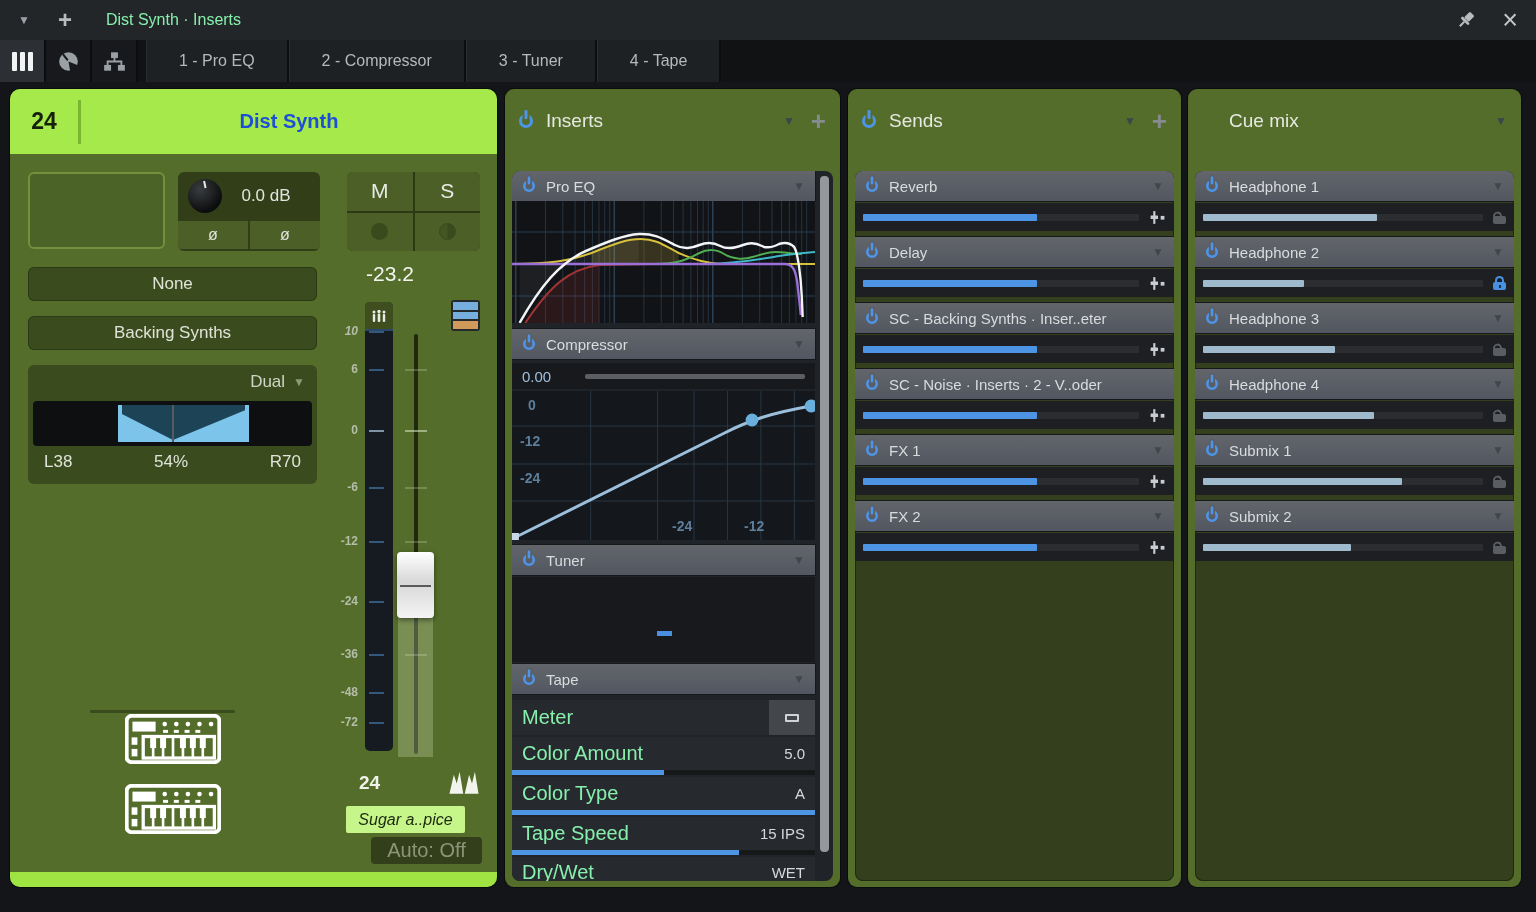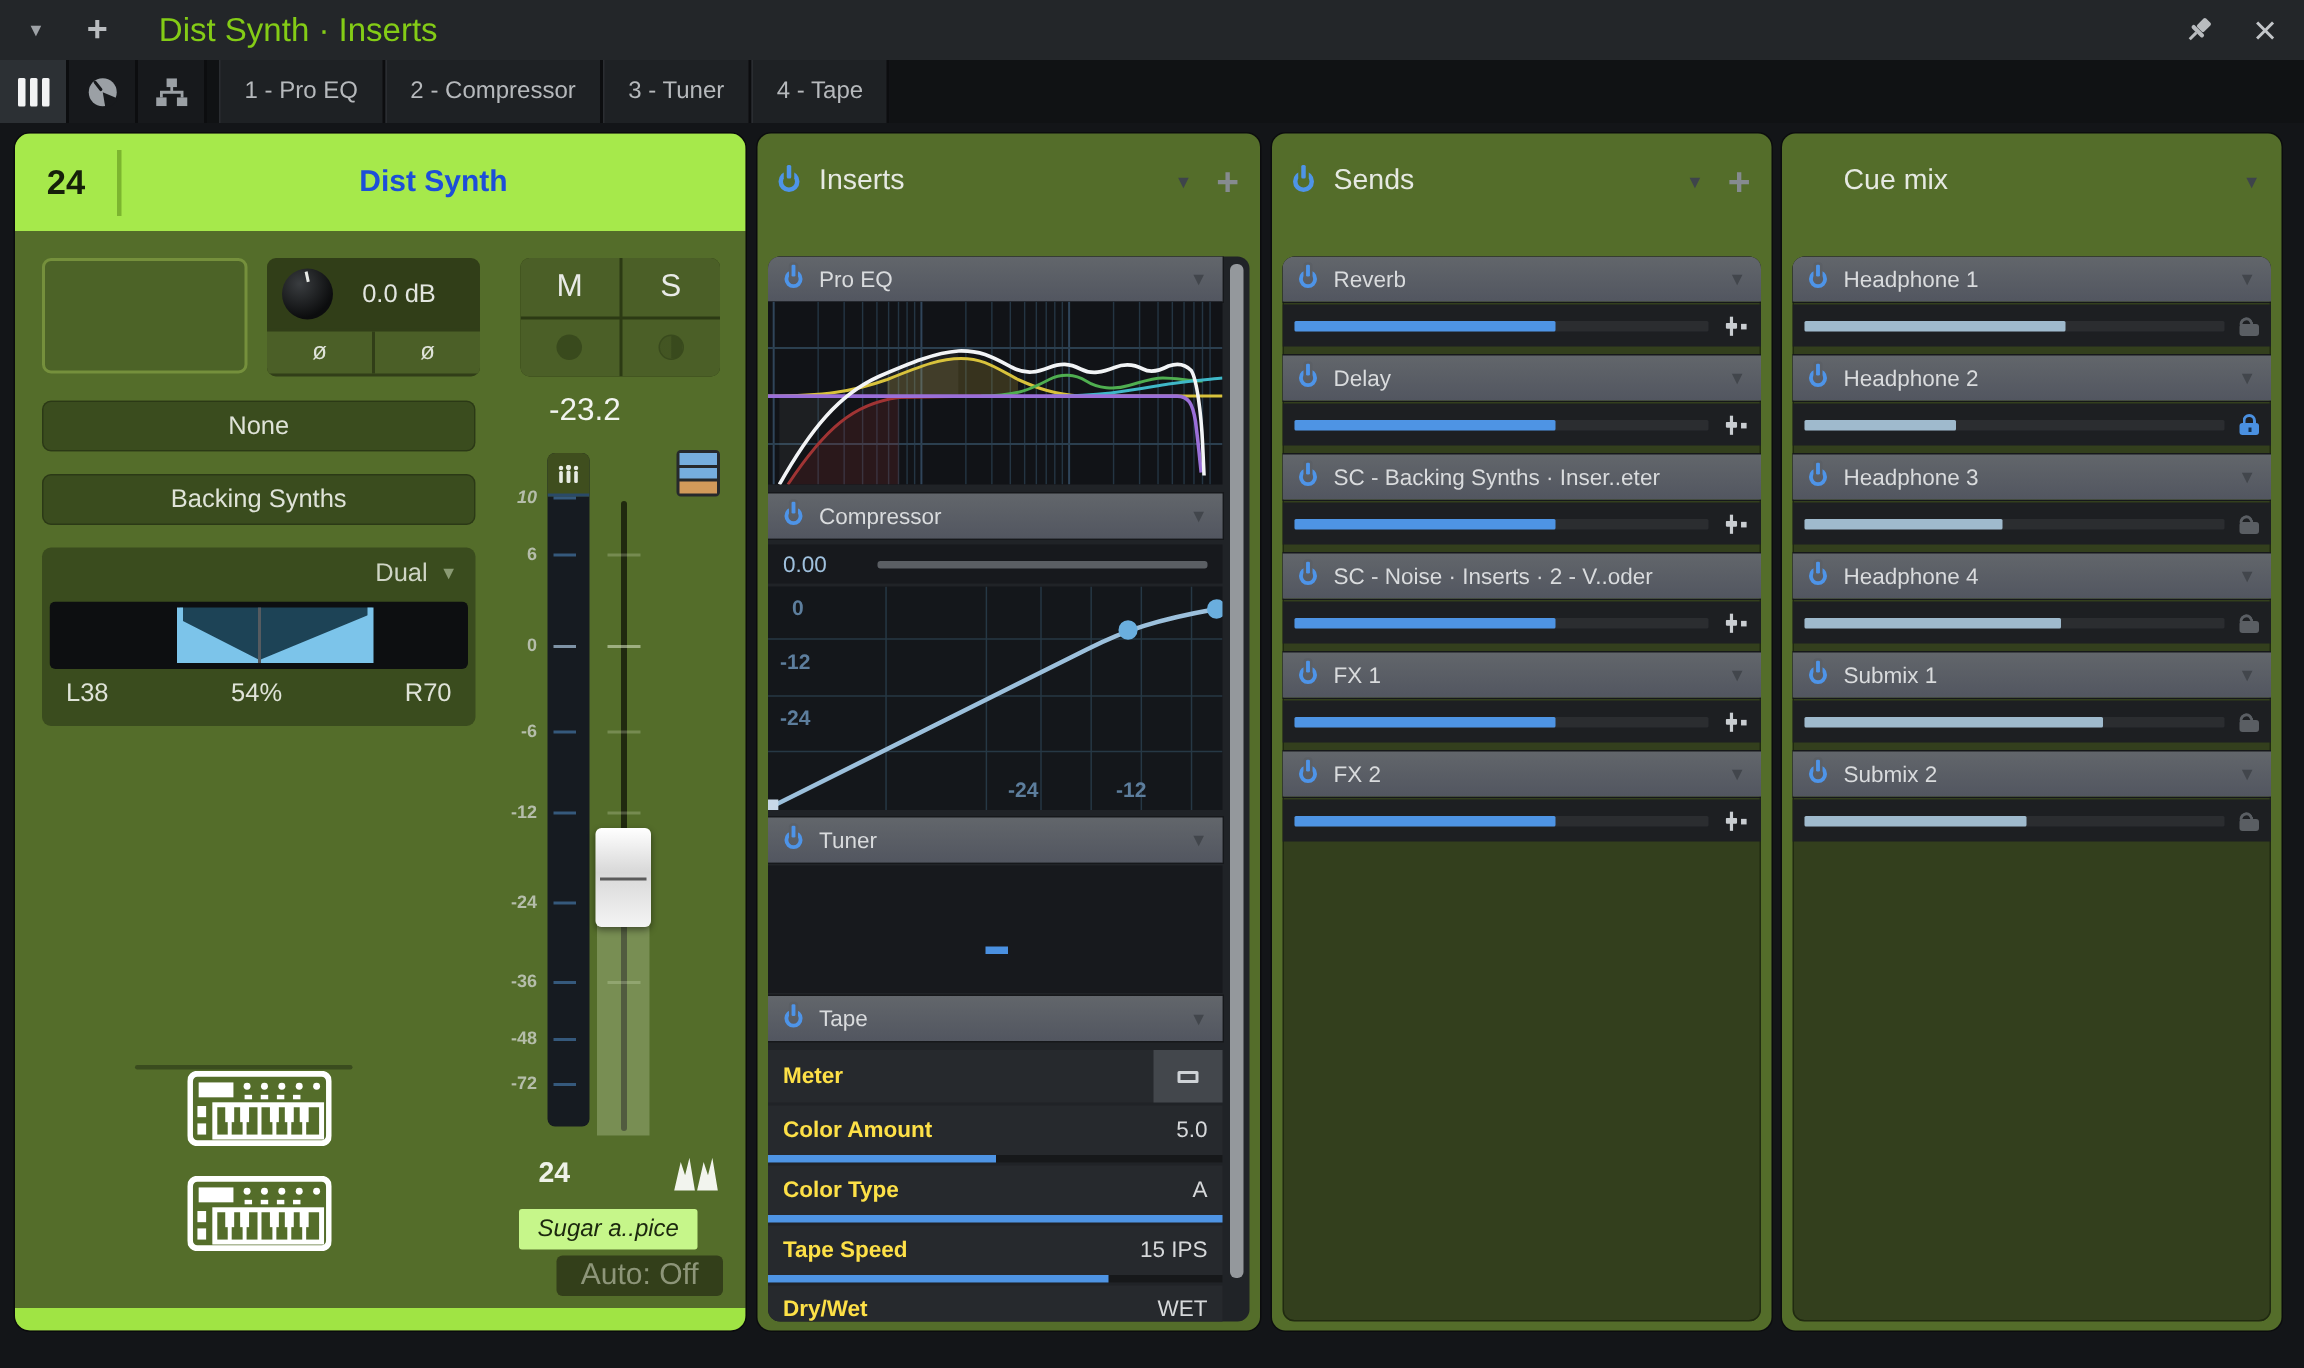--- a/index.html
+++ b/index.html
@@ -3,33 +3,33 @@
 <meta charset="utf-8">
 <style>
   * { margin:0; padding:0; box-sizing:border-box; }
   html,body { width:1536px; height:912px; background:#131518; overflow:hidden;
     font-family:"Liberation Sans", sans-serif; -webkit-font-smoothing:antialiased; }
 
   
   .titlebar { height:40px; background:#232629; display:flex; align-items:center; padding:0 18px; }
   .tb-caret { color:#9ea2a6; font-size:12px; margin-right:28px; cursor:default; }
   .tb-plus  { color:#b9bcbf; font-size:24px; font-weight:bold; margin-right:34px; line-height:1; }
-  .tb-title { color:#84cc16; font-size:22px; }
+  .tb-title { color:#86efac; font-size:16px; }
   .tb-spacer{ flex:1; }
   .tb-pin svg { display:block; }
   .tb-close { color:#c3c6c9; font-size:27px; line-height:1; margin-left:26px; font-weight:400; }
 
   .tabbar { height:42px; background:#101214; display:flex; align-items:stretch; }
   .iconbtn { width:46px; display:flex; align-items:center; justify-content:center; background:#17191c; border-right:2px solid #0c0d0f; }
   .iconbtn.active { background:#2c3034; }
   .cols { display:flex; gap:3px; }
   .cols i { width:5px; height:19px; background:#f2f3f4; border-radius:1px; }
   .tabs { display:flex; margin-left:8px; }
   .tab { background:#1e2124; color:#b6b9bc; font-size:16px; display:flex; align-items:center;
-         padding:0 16px; border-right:2px solid #0c0d0f; border-left:1px solid #2a2d31; }
+         padding:0 32px; border-right:2px solid #0c0d0f; border-left:1px solid #2a2d31; }
 
   
   .main { position:relative; height:824px; }
   .col { position:absolute; top:7px; height:798px; background:#546d2a; border-radius:9px;
          box-shadow:0 0 0 1px rgba(0,0,0,.4); }
 
   
   .col-head { height:64px; display:flex; align-items:center; padding:0 14px; }
   .col-title { color:#e6e9e2; font-size:19px; margin-left:13px; }
   .dd { color:#3e444b; font-size:12px; }
@@ -59,21 +59,21 @@
   .eq-graph { height:122px; background:#111317; position:relative; }
   .gap2{margin-top:2px}.gap4{margin-top:4px}.gap5{margin-top:5px}.gap6{margin-top:6px}
   .comp-meter { height:26px; background:#17191d; display:flex; align-items:center; }
   .comp-meter .v { color:#9fc0dd; font-size:15px; margin-left:10px; width:55px; }
   .comp-meter .bar { height:5px; background:#5b5f64; border-radius:2px; flex:1; margin:0 10px 0 8px; }
   .comp-graph { height:149px; background:#14171b; position:relative; }
   .cg-lab { position:absolute; color:#5d7e9d; font-size:14px; font-weight:bold; }
   .tuner { height:85px; background:#17191d; position:relative; }
   .tuner .needle { position:absolute; left:48%; top:54px; width:15px; height:5px; background:#4a90e0; }
   .trow { background:#26292d; display:flex; align-items:center; position:relative; padding:0 10px; }
-  .trow .lab { color:#fde047; font-size:15px; flex:1;font-weight:bold; }
+  .trow .lab { color:#86efac; font-size:20px; flex:1; }
   .trow .val { color:#d6d8da; font-size:15px; }
   .trow.h35 { height:35px; padding-right:0; }
   .trow.h38 { height:38px; padding-bottom:5px; }
   .trow.h30 { height:30px;gap:31px; }
   .btncell { width:46px; align-self:stretch; background:#43474c; display:flex; align-items:center; justify-content:center; }
   .mrect { width:14px; height:8px; border:2px solid #cfd3d7; border-radius:1px; }
   .tslider { position:absolute; left:0; right:0; bottom:0; height:5px; background:#16181a; }
   .tslider i { display:block; height:100%; background:#4e94e4; }
   .scrollbar { position:absolute; right:4px; top:5px; width:9px; height:676px; background:#94989c; border-radius:4px; }
 

